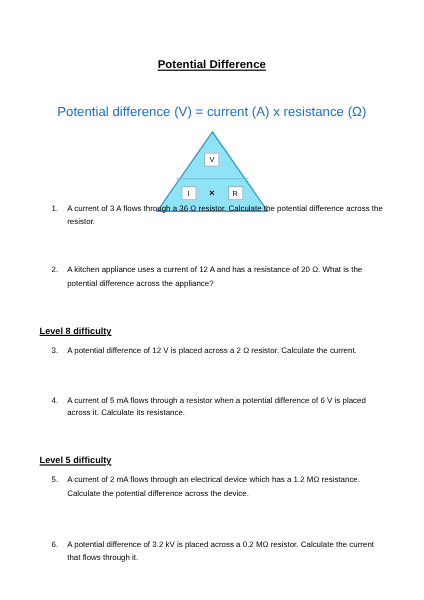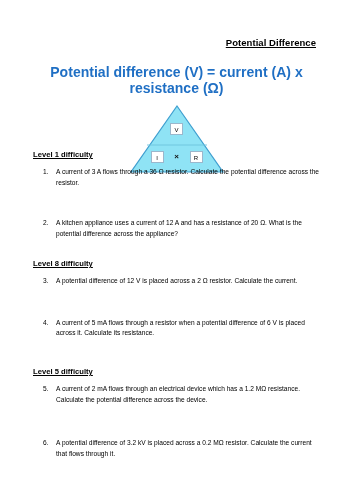--- a/index.html
+++ b/index.html
@@ -18,32 +18,32 @@
     position: relative;
     width: 353px;
     height: 500px;
     box-sizing: border-box;
     padding: 0 33px;
     background: #ffffff;
   }
 
   
   .doc-title {
-    text-align: right;
+    text-align: center;
     font-size: 9.5px;
     font-weight: bold;
     text-decoration: underline;
     letter-spacing: 0.05px;
-    margin: 4px;
+    margin: 16px;
     padding-top: 33px;
   }
   .doc-subtitle {
     text-align: center;
-    font-size: 14px;
-    font-weight: bold;
+    font-size: 11px;
+    font-weight: normal;
     color: #1f6fc4;
     margin: 0;
     padding-top: 12px;
     letter-spacing: 0.02px;
   }
 
   
   .diagram-wrap {
     position: relative;
     height: 72px;
@@ -146,21 +146,20 @@
         <line x1="18" y1="41" x2="78" y2="41" stroke="#6ec4de" stroke-width="0.9"></line>
       </svg>
       <div class="cell cell-v">V</div>
       <div class="cell cell-i">I</div>
       <div class="cell-times">×</div>
       <div class="cell cell-r">R</div>
     </div>
   </div>
 
   <div class="sec-l1">
-    <div class="level-heading">Level 1 difficulty</div>
     <div class="gap-q1"></div>
     <ol class="q-list">
       <li class="q-item">
         <span class="q-num">1.</span>
         <span class="q-text">A current of 3 A flows through a 36 Ω resistor.  Calculate the potential difference across the resistor.</span>
       </li>
       <li class="gap-between"></li>
       <li class="q-item">
         <span class="q-num">2.</span>
         <span class="q-text">A kitchen appliance uses a current of 12 A and has a resistance of 20 Ω.  What is the potential difference across the appliance?</span>

